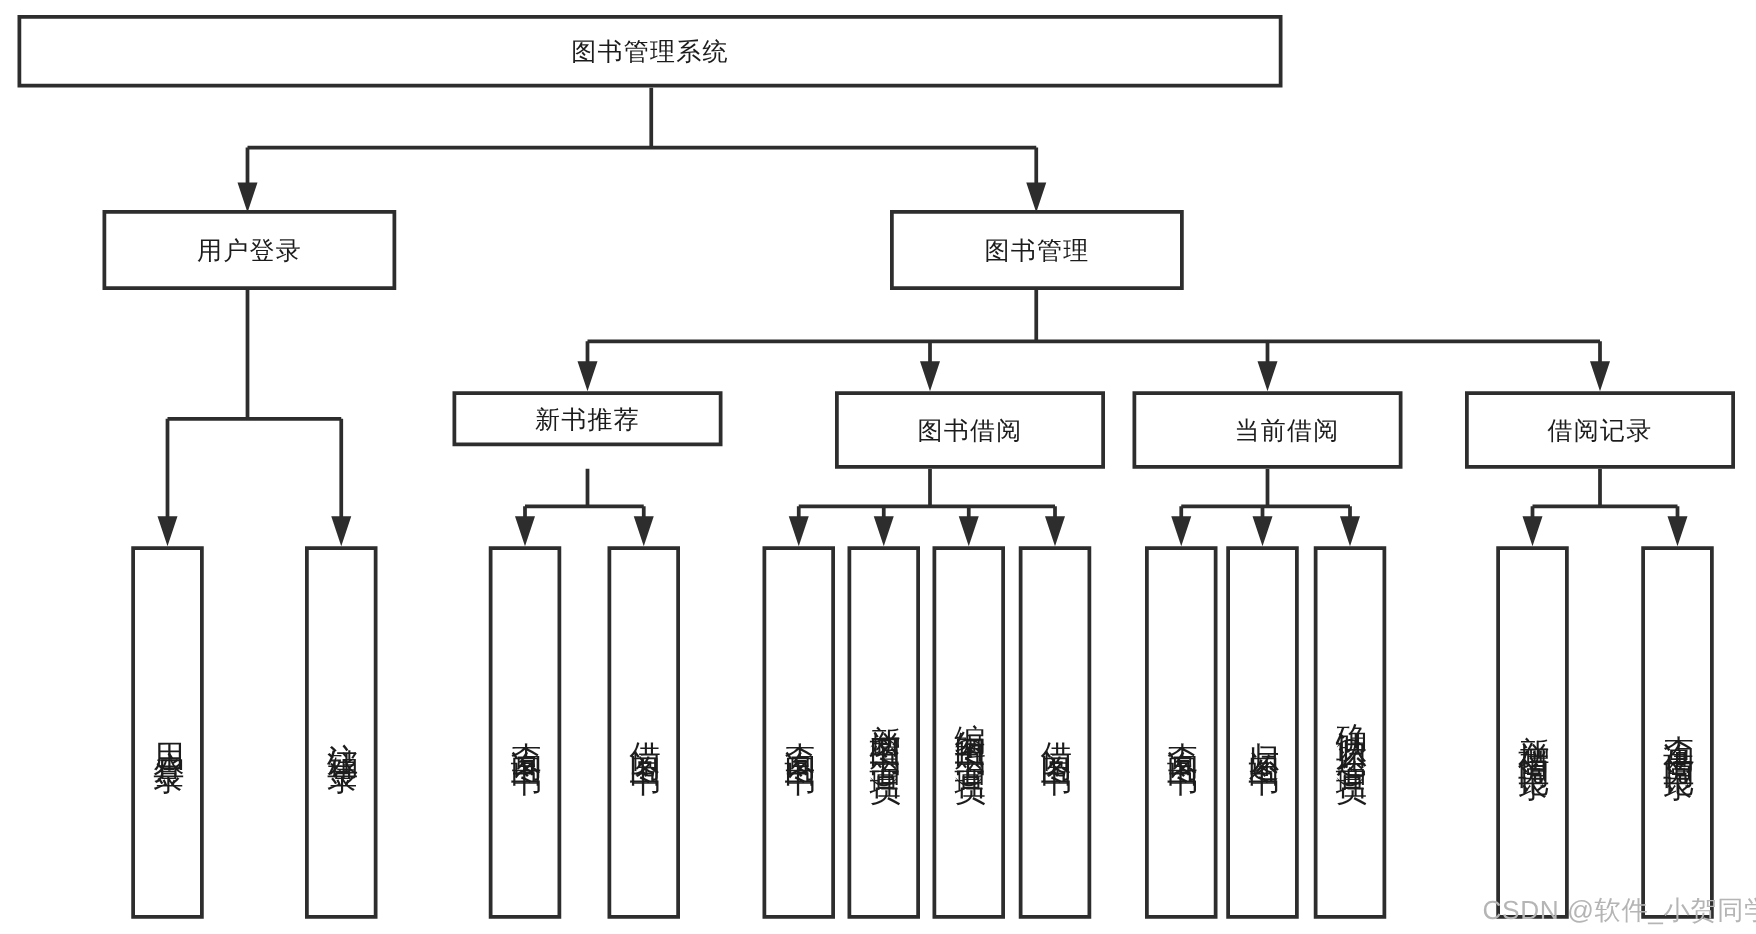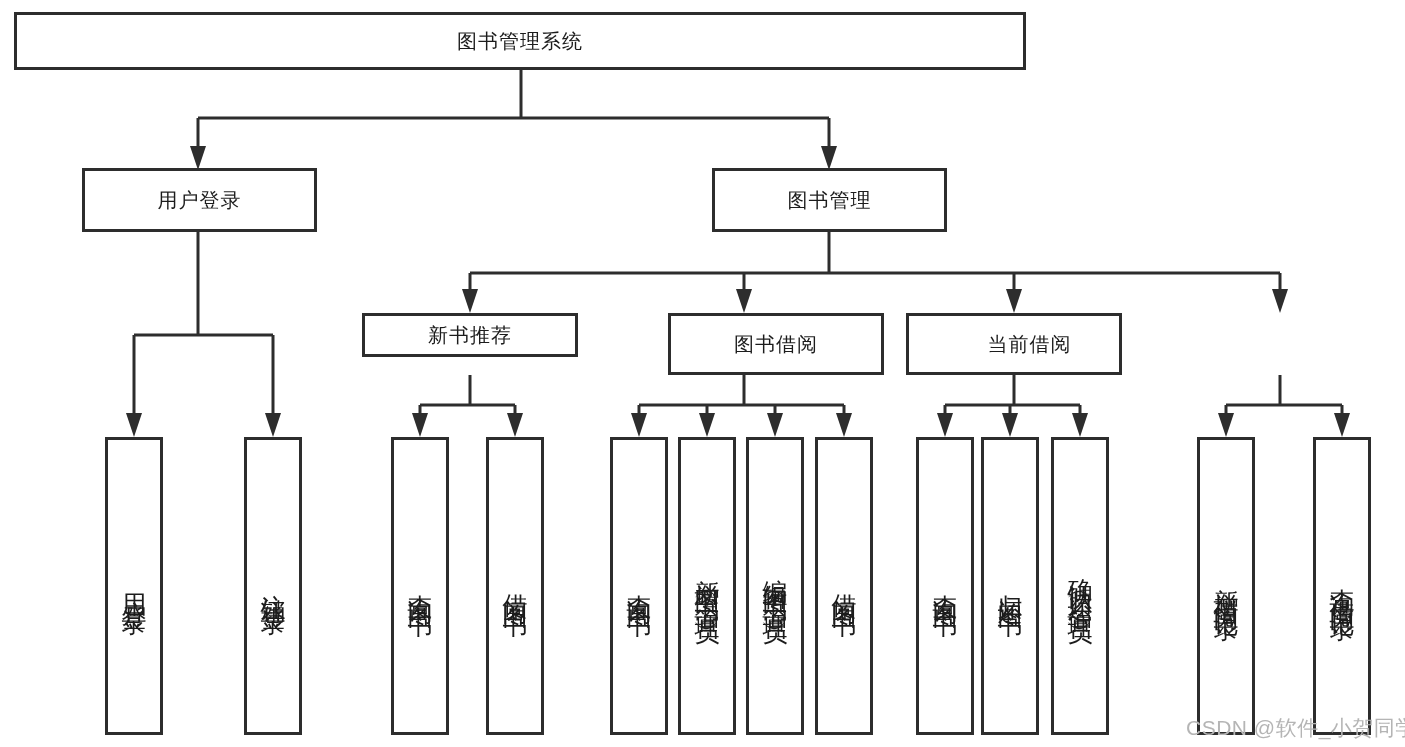--- a/index.html
+++ b/index.html
@@ -117,20 +117,21 @@
   </svg>
 
   <div class="box h" id="b-root">图书管理系统</div>
 
   <div class="box h" id="b-user-login">用户登录</div>
   <div class="box h" id="b-book-mgmt">图书管理</div>
 
   <div class="box h" id="b-new-rec">新书推荐</div>
   <div class="box h" id="b-borrow">图书借阅</div>
   <div class="box h" id="b-current">当前借阅</div>
+  <div class="box h" id="b-records">借阅记录</div>
 
   <div class="box leaf" id="n1">
       <span>用户登录</span>
     </div>
   <div class="box leaf" id="n2">
       <span>注销登录</span>
     </div>
   <div class="box leaf" id="n3">
       <span>查询图书</span>
     </div>

